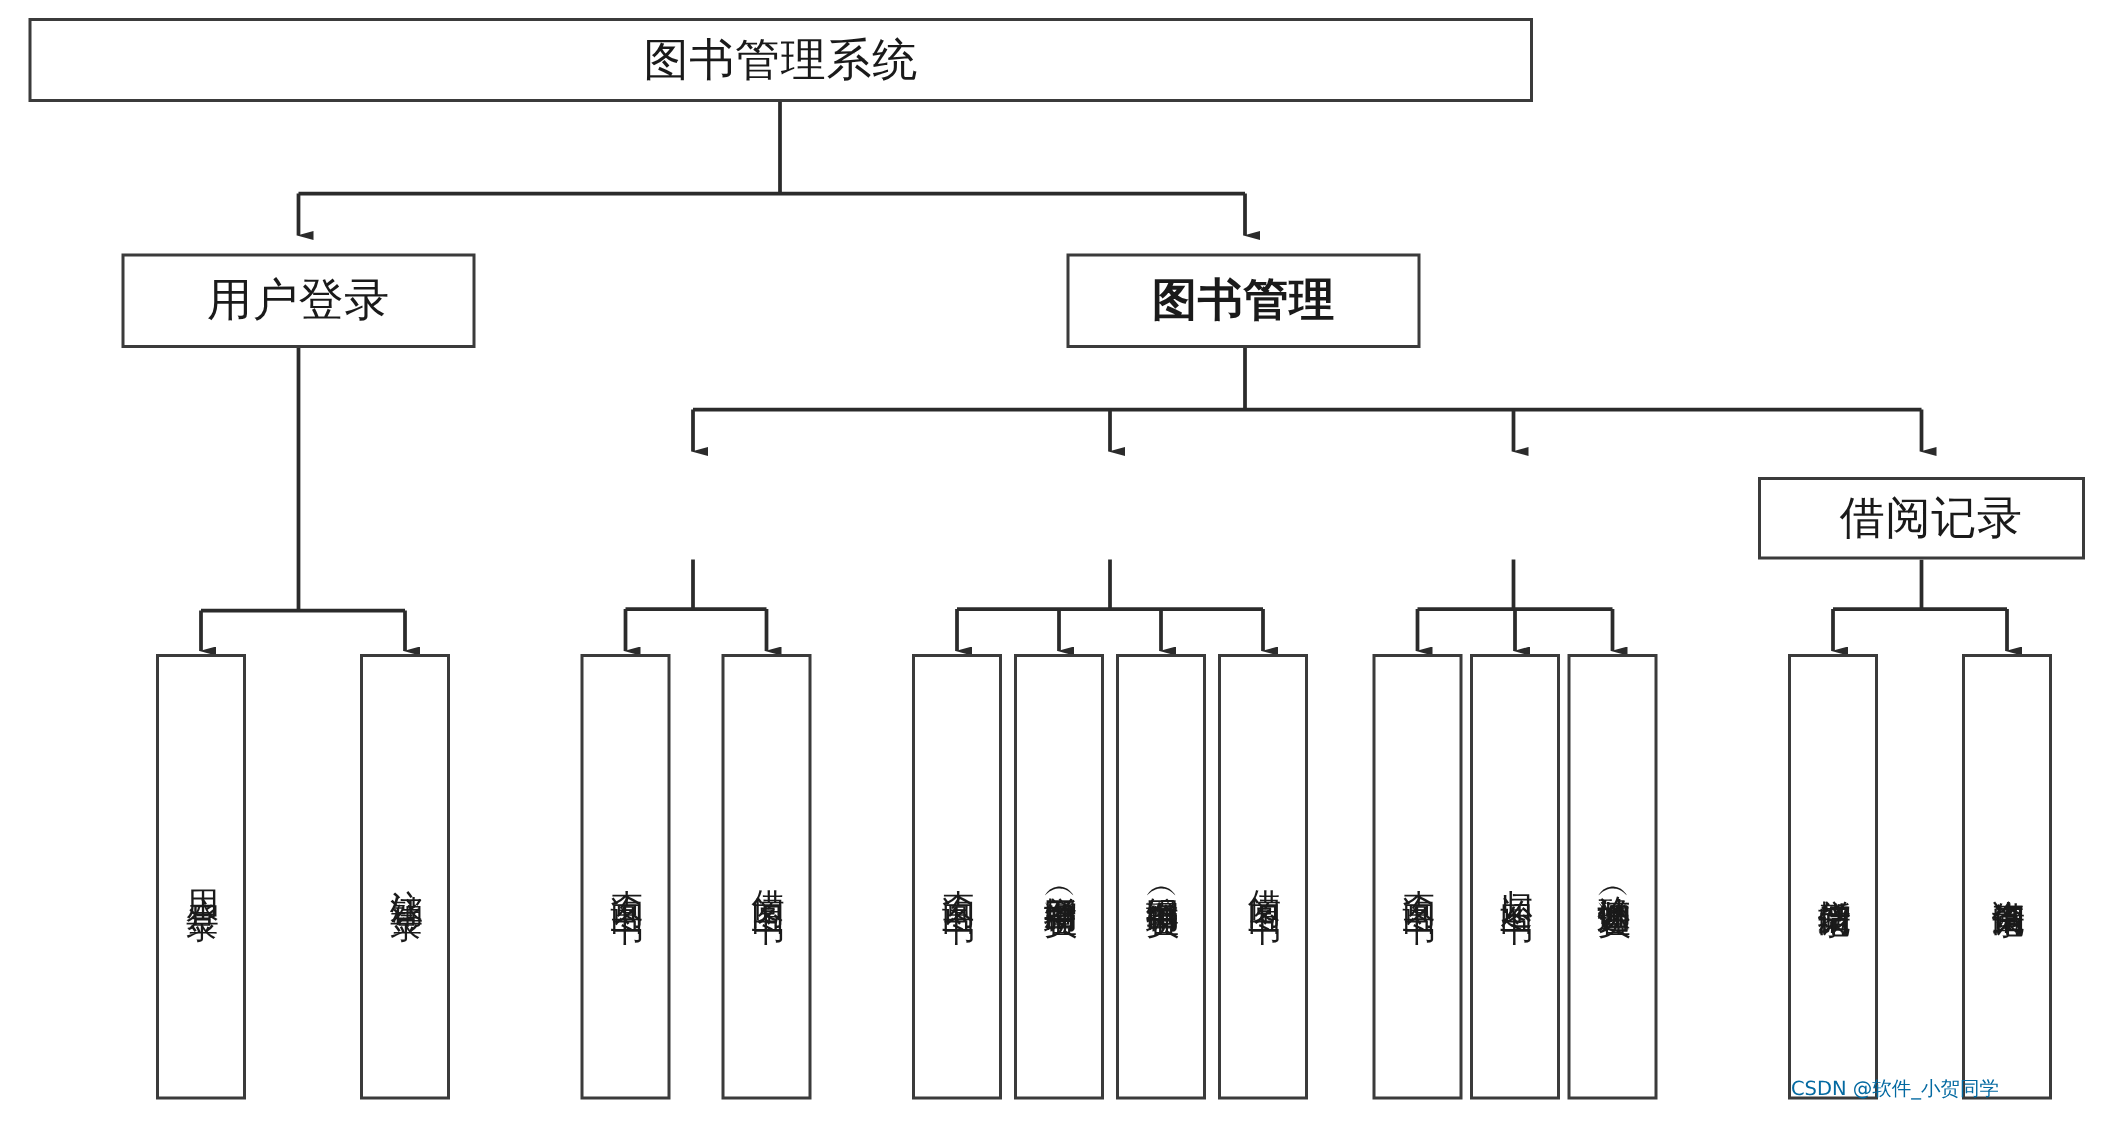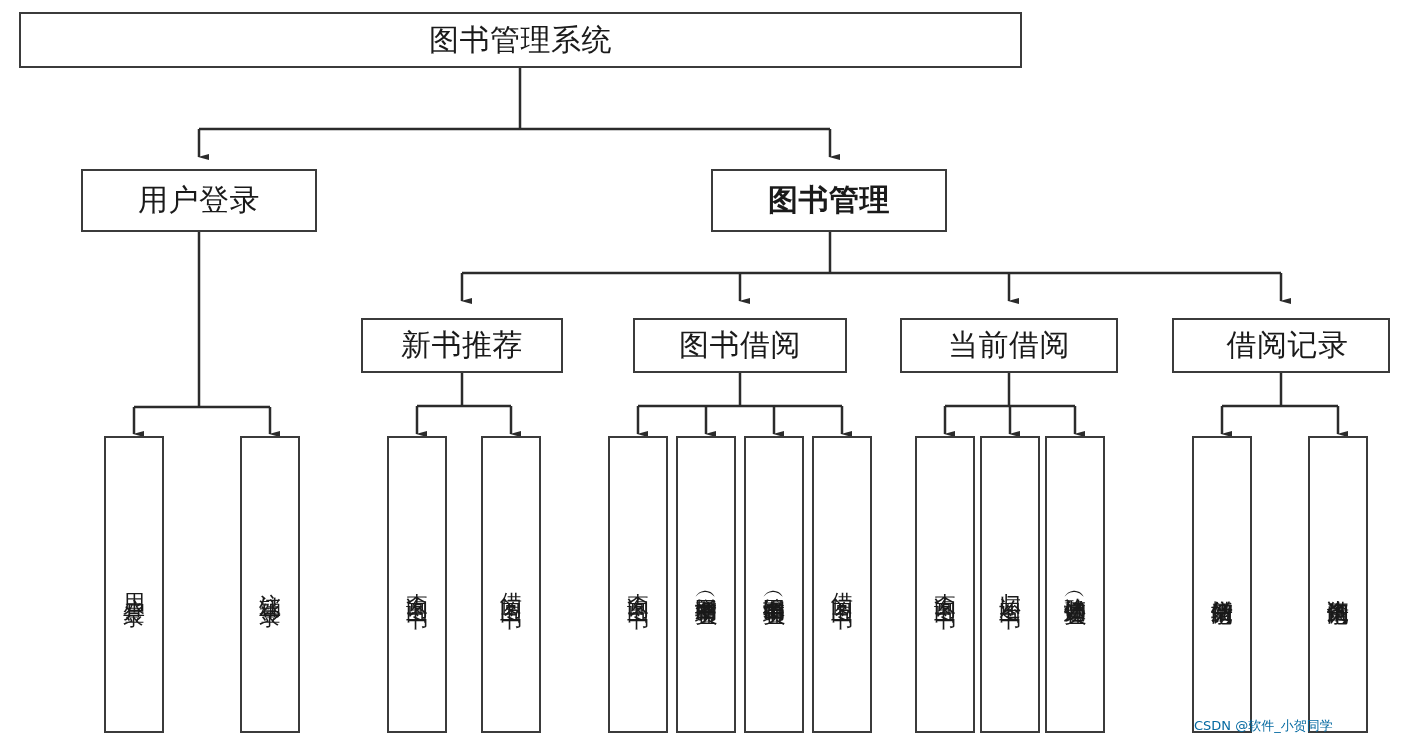--- a/index.html
+++ b/index.html
@@ -125,23 +125,20 @@
       <path d="M1222,406 L1222,434" marker-end="url(#arrow)"></path>
       <path d="M1338,406 L1338,434" marker-end="url(#arrow)"></path>
     </g>
   </svg>
 
   <div class="node node-h" style="left:19px; top:12px; width:1003px; height:56px;">图书管理系统</div>
 
   <div class="node node-h" style="left:81px; top:169px; width:236px; height:63px;">用户登录</div>
   <div class="node node-h" style="left:711px; top:169px; width:236px; height:63px;font-weight:bold;">图书管理</div>
 
-  <div class="node node-h" style="left:361px; top:318px; width:202px; height:55px;">新书推荐</div>
-  <div class="node node-h" style="left:633px; top:318px; width:214px; height:55px;">图书借阅</div>
-  <div class="node node-h" style="left:900px; top:318px; width:218px; height:55px;">当前借阅</div>
   <div class="node node-h" style="left:1172px; top:318px; width:218px; height:55px;padding-left:13px;">借阅记录</div>
 
   <div class="node node-v" style="left:104px; top:436px; width:60px; height:297px;">用户登录</div>
   <div class="node node-v" style="left:240px; top:436px; width:60px; height:297px;">注销登录</div>
 
   <div class="node node-v" style="left:387px; top:436px; width:60px; height:297px;">查询图书</div>
   <div class="node node-v" style="left:481px; top:436px; width:60px; height:297px;">借阅图书</div>
 
   <div class="node node-v" style="left:608px; top:436px; width:60px; height:297px;">查询图书</div>
   <div class="node node-v tight" style="left:676px; top:436px; width:60px; height:297px;">新增图书（管理员）</div>

